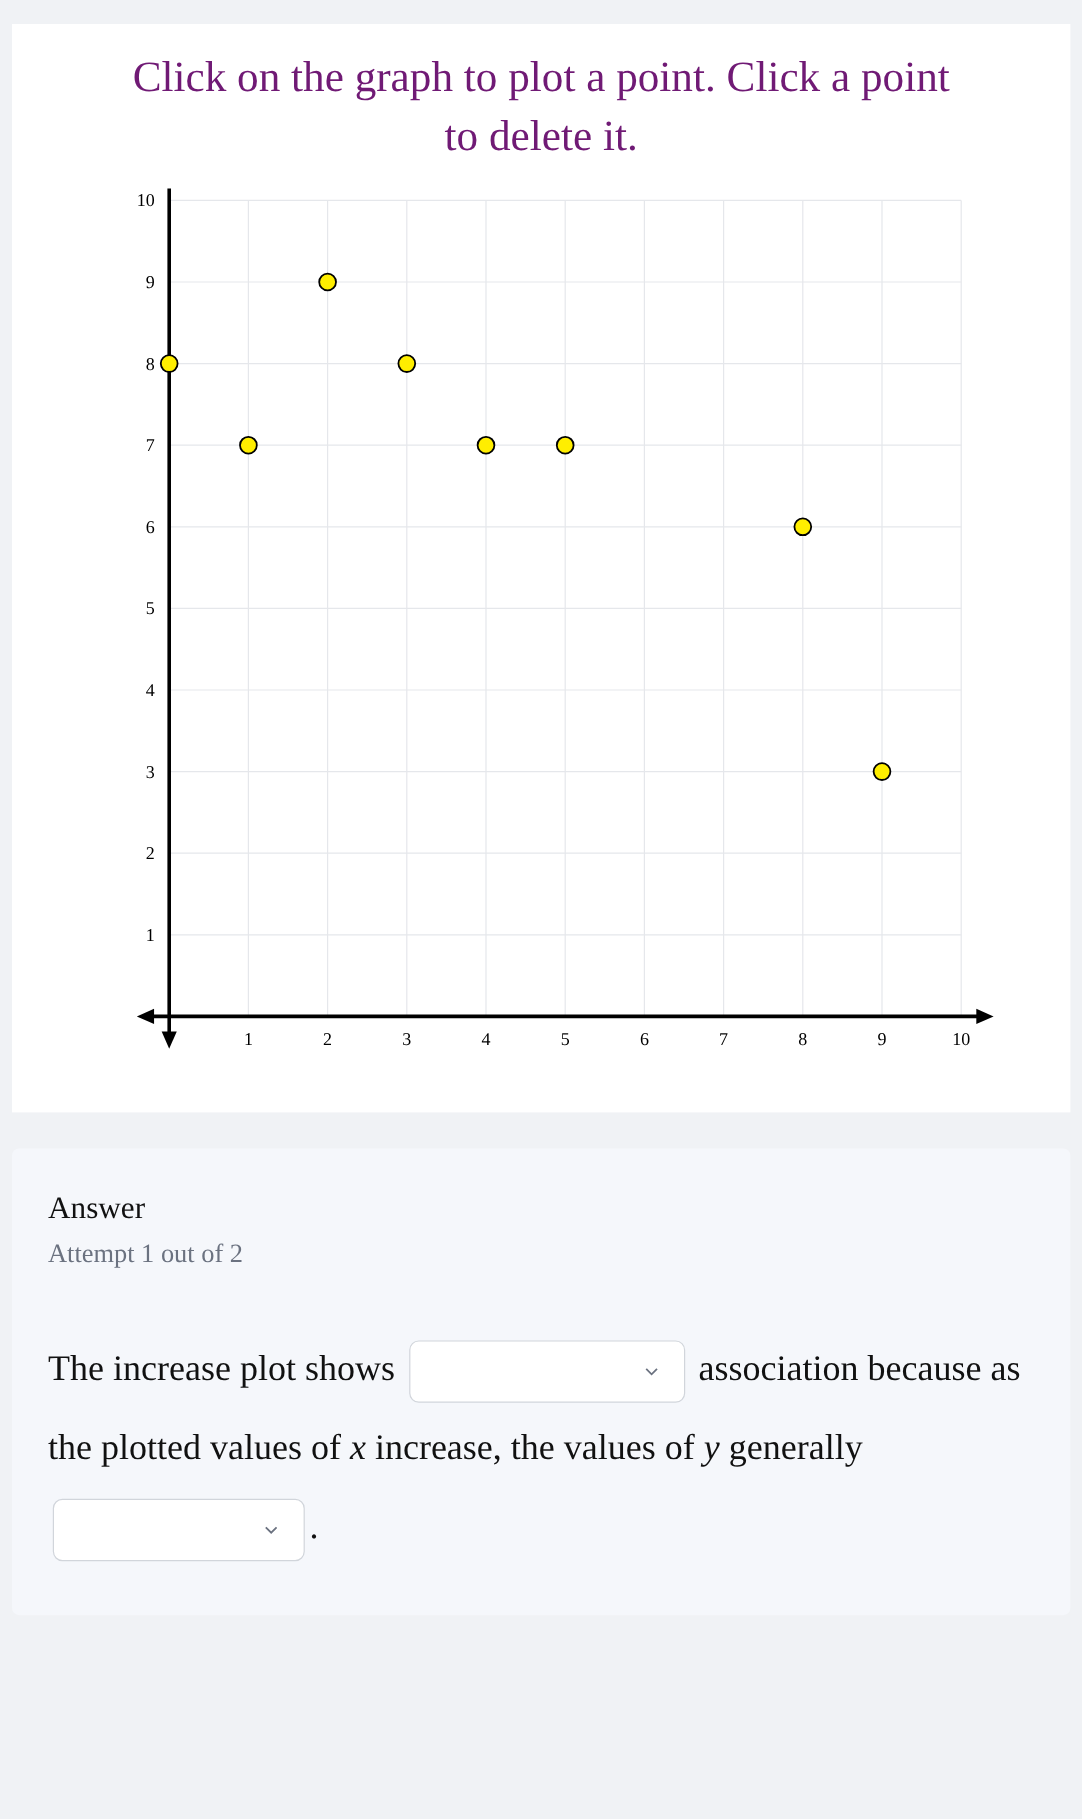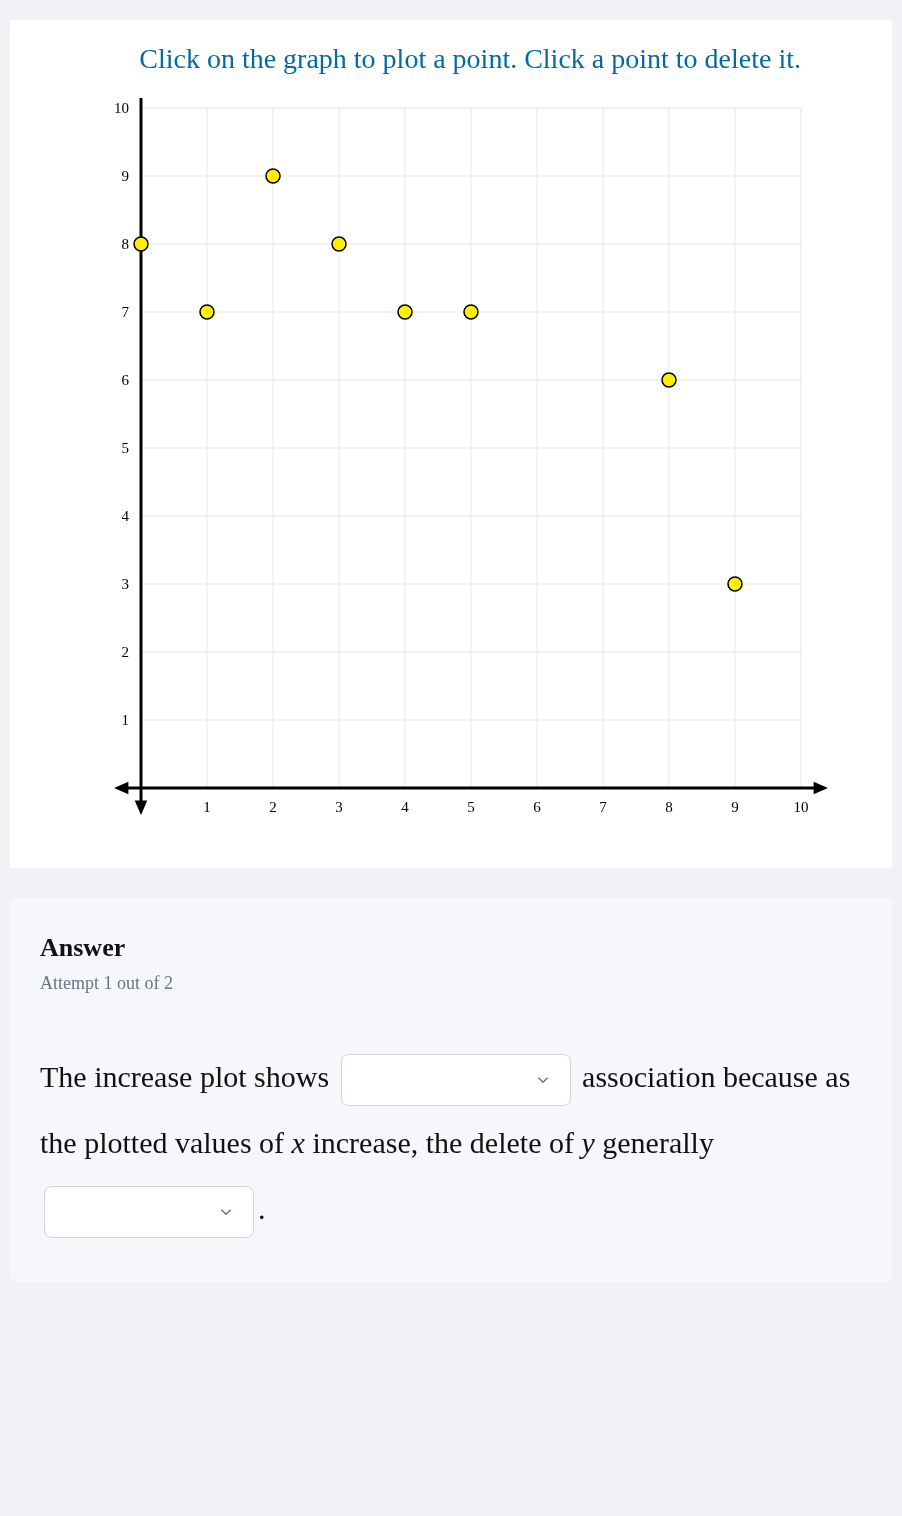--- a/index.html
+++ b/index.html
@@ -7,47 +7,47 @@
     font-family: Georgia, 'Times New Roman', serif;
     background: #f0f2f5;
     padding: 20px 10px;
     width: 902px;
   }
   .content-card {
     background: #fff;
     padding: 20px 30px 30px 30px;
   }
   .instruction {
-    font-size: 28px;
-    text-align: right;
-    color: #0369a1;
+    font-size: 36px;
+    text-align: center;
+    color: #701a75;
     margin: 0 auto 20px auto;
     max-width: 700px;
     line-height: 1.35;
   }
   .chart-wrap {
     position: relative;
     width: 760px;
     margin: 0 auto;
   }
   .answer-card {
     background: #f5f7fb;
     margin-top: 30px;
     padding: 35px 30px 40px 30px;
     border-radius: 6px;
   }
   .answer-heading {
-    font-weight: bold;
+    font-weight: normal;
     font-size: 26px;
     color: #111;
     margin-bottom: 10px;
   }
   .attempt {
     color: #6b7280;
-    font-size: 18px;
+    font-size: 22px;
     margin-bottom: 50px;
   }
   .sentence {
     font-size: 30px;
     color: #111;
     line-height: 2.2;
   }
   .math-var {
     font-family: 'Times New Roman', serif;
     font-style: italic;
@@ -152,21 +152,21 @@
   <div class="answer-heading">Answer</div>
   <div class="attempt">Attempt 1 out of 2</div>
 
   <div class="sentence">
     <span>The increase plot shows </span>
     <span class="dropdown">
       <svg class="chevron" viewBox="0 0 24 24">
           <polyline points="6 9 12 15 18 9"></polyline>
         </svg>
     </span>
-    <span> association because as the plotted values of </span><span class="math-var">x</span><span> increase, the delete of </span><span class="math-var">y</span><span> generally </span>
+    <span> association because as the plotted values of </span><span class="math-var">x</span><span> increase, the values of </span><span class="math-var">y</span><span> generally </span>
     <br>
     <span class="dropdown small">
       <svg class="chevron" viewBox="0 0 24 24">
           <polyline points="6 9 12 15 18 9"></polyline>
         </svg>
     </span><span>.</span>
   </div>
 </div>
 
 </body></html>

